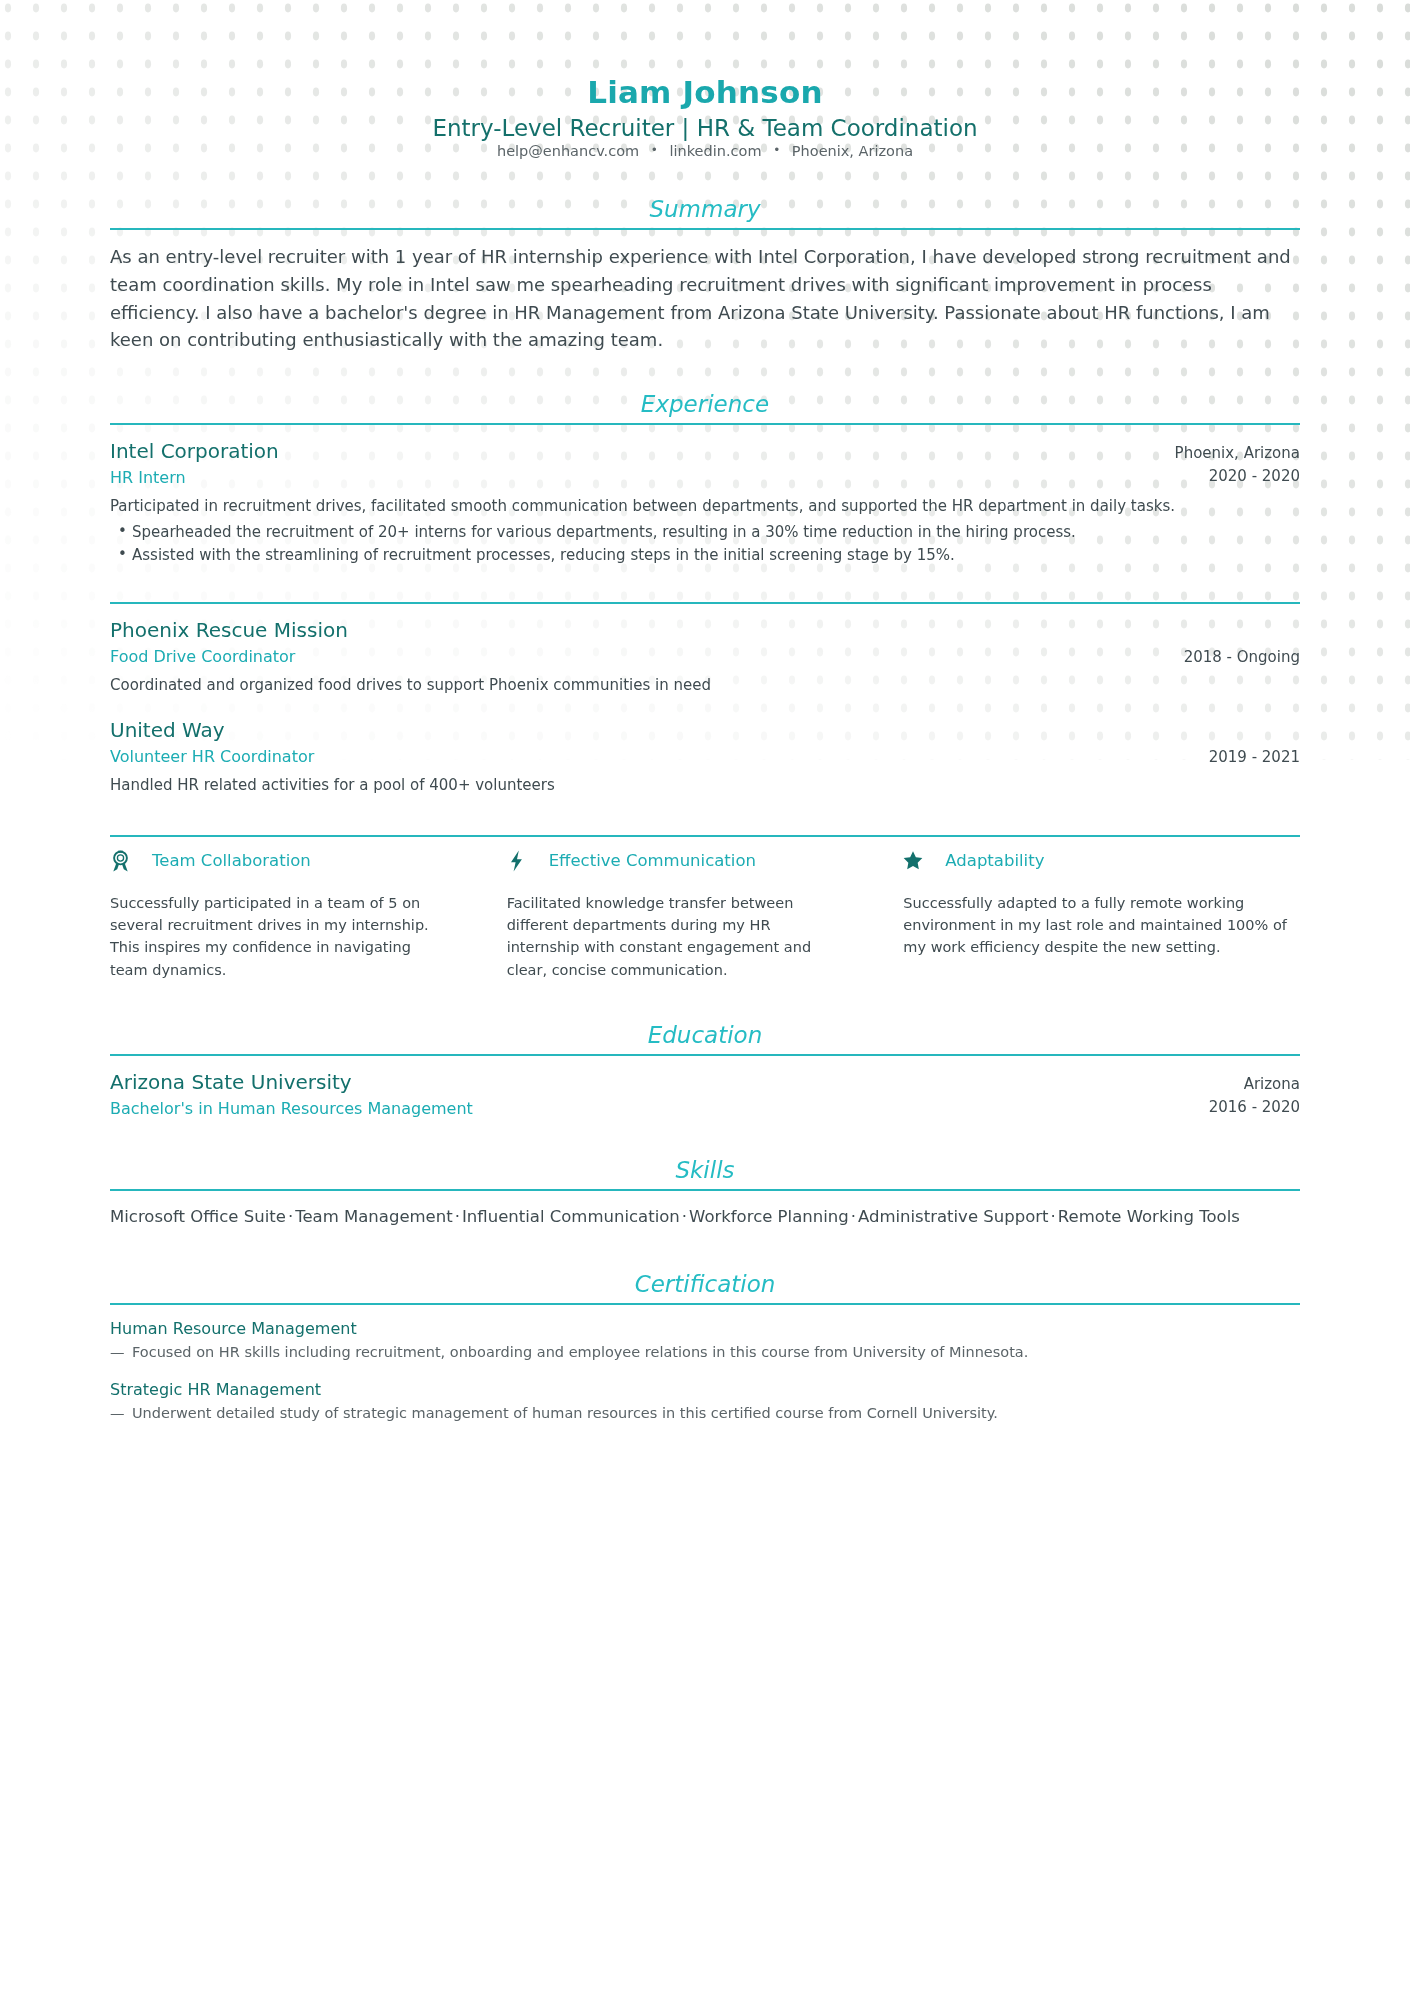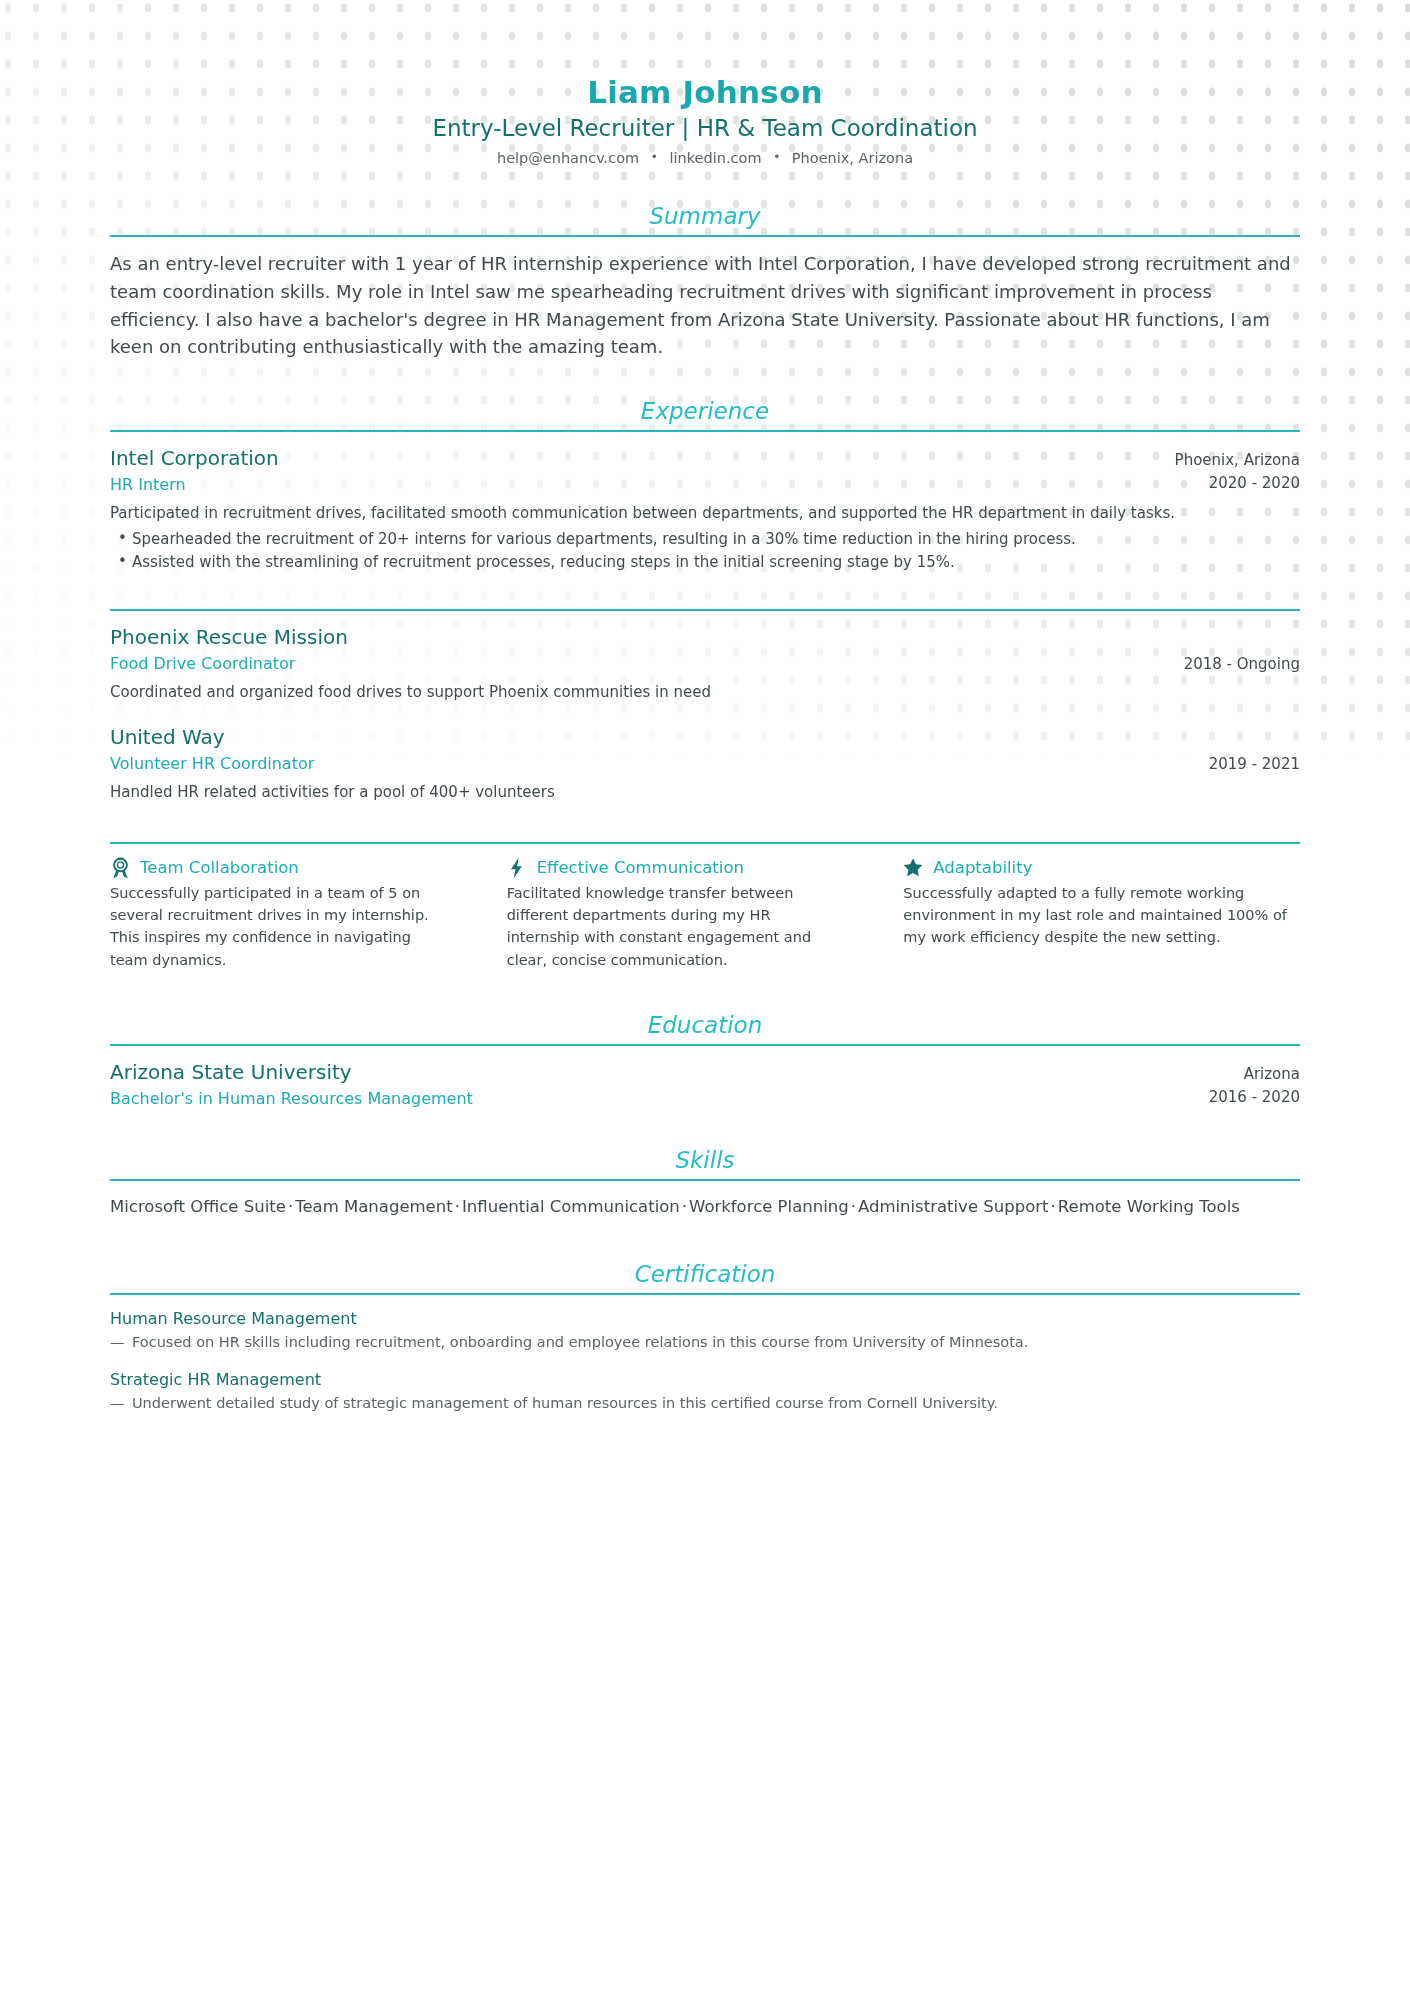--- a/index.html
+++ b/index.html
@@ -53,21 +53,20 @@
     font-size: 23px;
     color: #14706b;
     font-weight: 400;
     margin-top: 4px;
     line-height: 1.2;
   }
 
   .contact-line {
     font-size: 14.5px;
     color: #5b6468;
-    margin-top: 7px;
     line-height: 1.3;
   }
   .contact-sep {
     display: inline-block;
     padding: 0 7px;
     position: relative;
     top: -2px;
     font-size: 12px;
   }
 
@@ -171,22 +170,22 @@
   }
   .strength-col {
     width: 33.333%;
     padding-right: 60px;
   }
   .strength-col:last-child { padding-right: 0; }
 
   .strength-head {
     display: flex;
     align-items: center;
-    gap: 10px;
-    margin-bottom: 3px;
+    gap: 22px;
+    margin-bottom: 20px;
   }
   .strength-icon {
     width: 20px;
     height: 22px;
     flex: 0 0 20px;
     display: flex;
     align-items: center;
     justify-content: center;
   }
   .strength-icon svg { display: block; }

